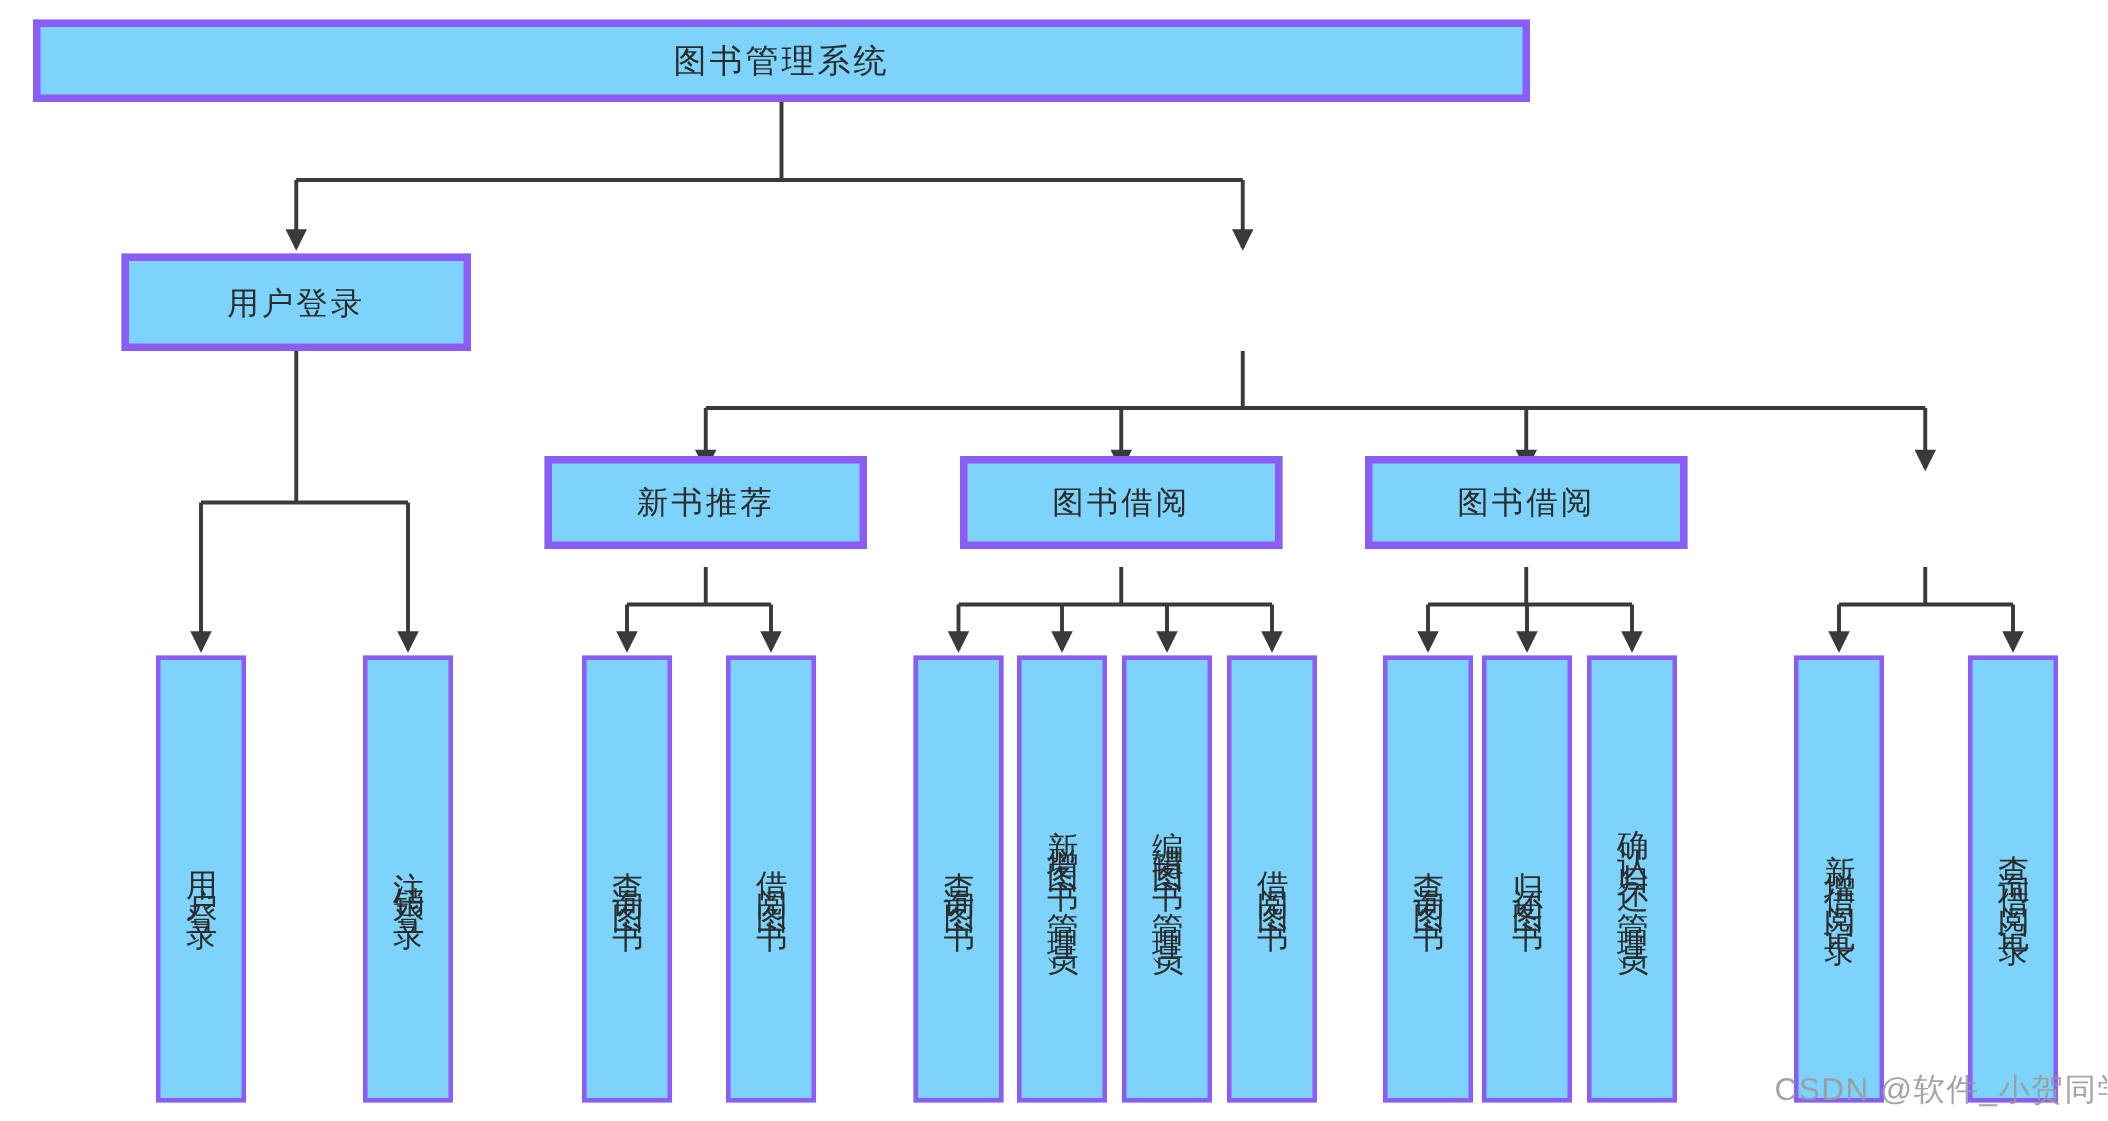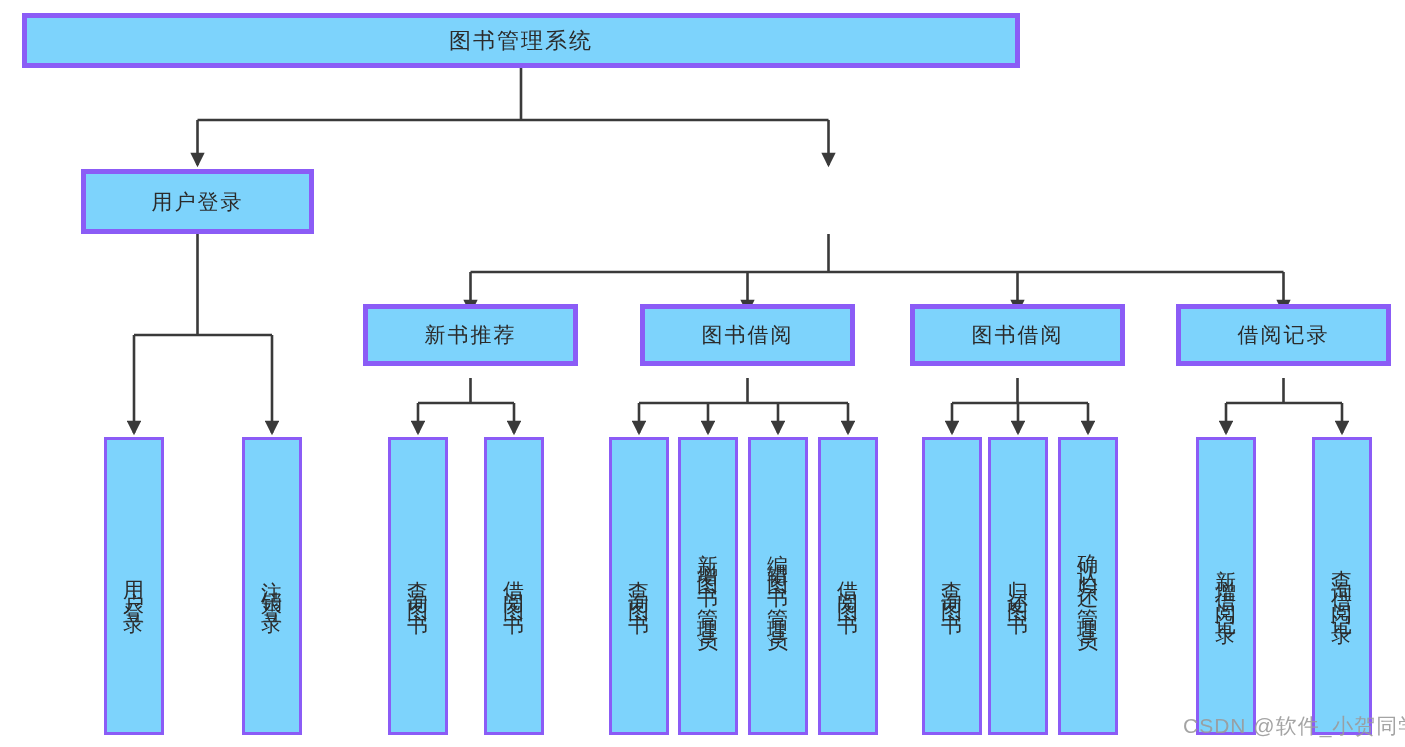--- a/index.html
+++ b/index.html
@@ -127,23 +127,20 @@
 
   <div class="box l3-box" style="left:363px;">
     <span class="h-label">新书推荐</span>
   </div>
   <div class="box l3-box" style="left:640px;">
     <span class="h-label">图书借阅</span>
   </div>
   <div class="box l3-box" style="left:910px;">
     <span class="h-label">图书借阅</span>
   </div>
-  <div class="box l3-box" style="left:1176px;">
-    <span class="h-label">借阅记录</span>
-  </div>
 
   <div class="box leaf" style="left:104px;">
     <span class="v-label">用户登录</span>
   </div>
   <div class="box leaf" style="left:242px;">
     <span class="v-label">注销登录</span>
   </div>
 
   <div class="box leaf" style="left:388px;">
     <span class="v-label">查询图书</span>

